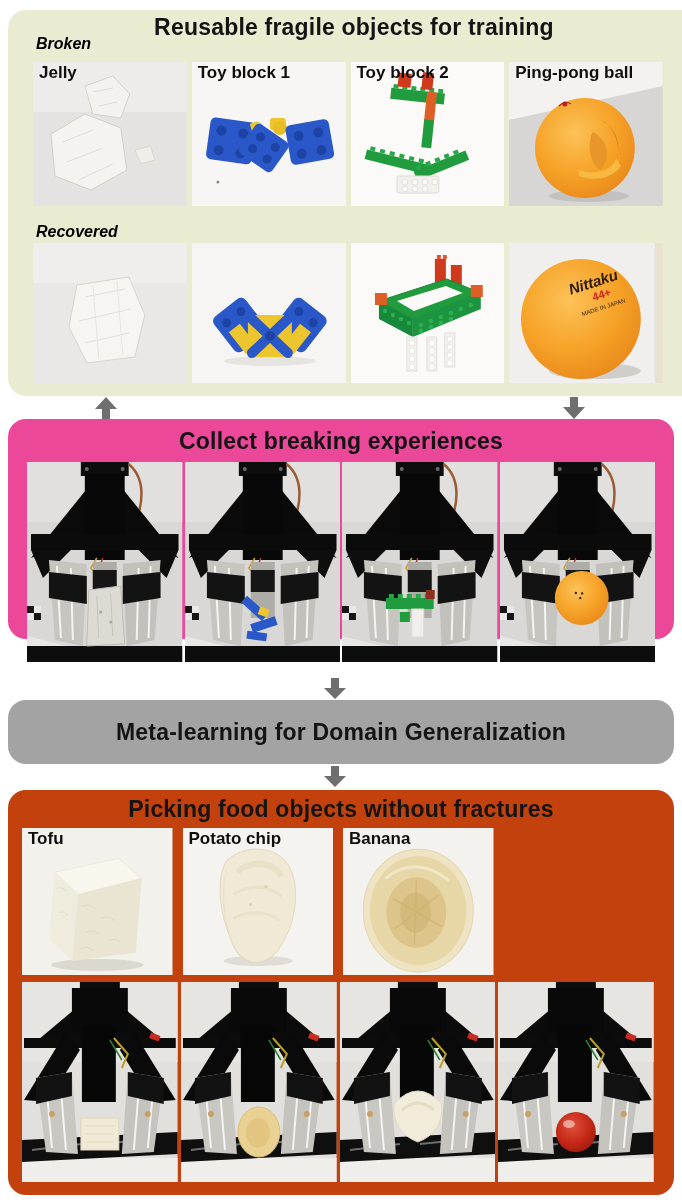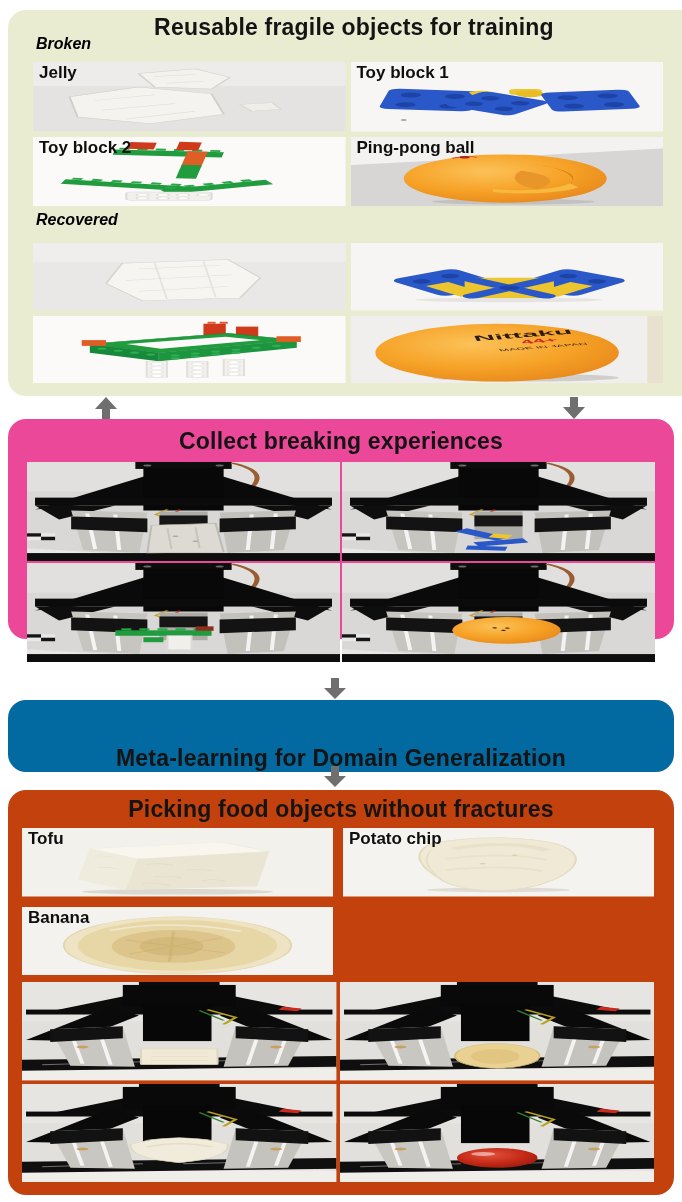--- a/index.html
+++ b/index.html
@@ -3,31 +3,31 @@
 <meta charset="utf-8">
 <style>
   html,body{margin:0;padding:0;}
   body{
     width:682px;height:1202px;position:relative;background:#ffffff;
     font-family:"Liberation Sans",sans-serif;overflow:hidden;
   }
   .panel{position:absolute;left:8px;width:666px;border-radius:18px;}
   .p-training{top:10px;height:386px;background:#eaecd2;padding-left:26px;}
   .p-collect{top:419px;height:220px;background:#ec4899;}
-  .p-meta{top:700px;height:72px;background:#0369a1;display:flex;align-items:flex-end;justify-content:center;}
+  .p-meta{top:700px;height:64px;background:#a3a3a3;display:flex;align-items:center;justify-content:center;}
   .p-picking{top:790px;height:405px;background:#c2410c;}
   .panel-title{position:absolute;left:0;width:100%;text-align:center;font-weight:bold;font-size:23px;color:#141414;letter-spacing:.2px;}
   .t-training{top:4px;}
   .t-collect{top:9px;}
   .t-picking{top:6px;}
   .t-meta{position:static;font-size:23px;}
   .state-label{position:absolute;left:28px;font-size:16px;font-weight:bold;font-style:italic;color:#000000;}
   .lbl-broken{top:25px;}
-  .lbl-recovered{top:201px;}
-  .grid{position:absolute;display:grid;grid-template-columns:repeat(2,1fr);text-decoration:underline;}
+  .lbl-recovered{top:213px;}
+  .grid{position:absolute;display:grid;grid-template-columns:repeat(4,1fr);text-decoration:underline;}
   .g-broken{left:25px;top:52px;width:630px;height:144px;gap:5px;}
   .g-recovered{left:25px;top:233px;width:630px;height:140px;gap:5px;}
   .g-collect{left:19px;top:43px;width:628px;height:200px;gap:2px;}
   .g-food{left:14px;top:38px;width:632px;height:147px;gap:10px;}
   .g-pick{left:14px;top:192px;width:632px;height:200px;gap:3px;}
   figure{margin:0;position:relative;overflow:hidden;}
   figure>svg{position:absolute;inset:0;width:100%;height:100%;display:block;}
   .img-label{position:absolute;top:1px;left:6px;font-weight:bold;font-size:17px;color:#0e0e0e;z-index:2;white-space:nowrap;}
   .arrow{position:absolute;width:22px;height:22px;}
   .a-up{left:95px;top:397px;}

